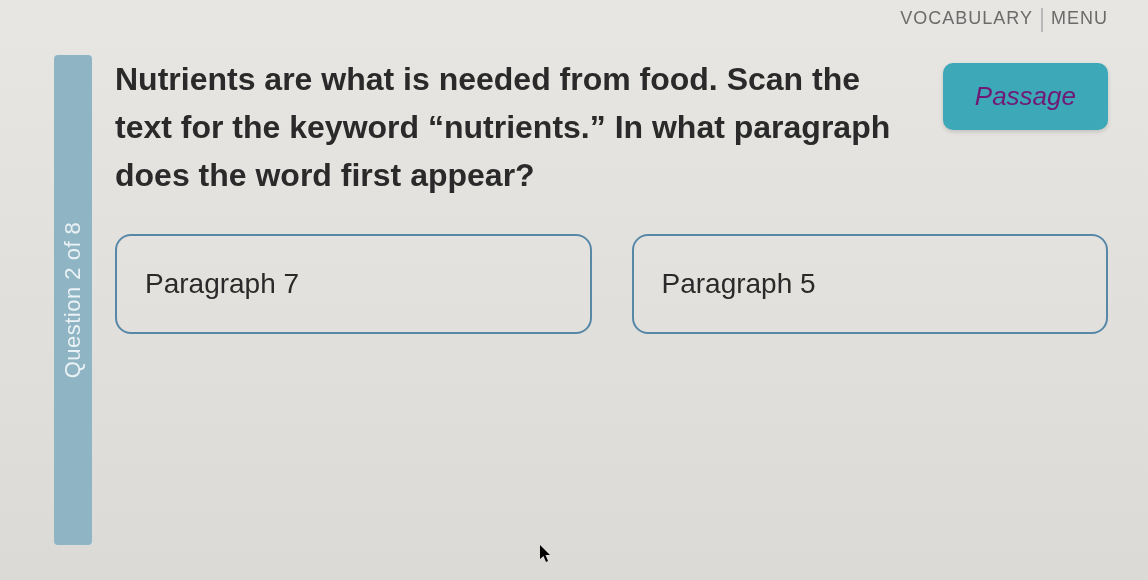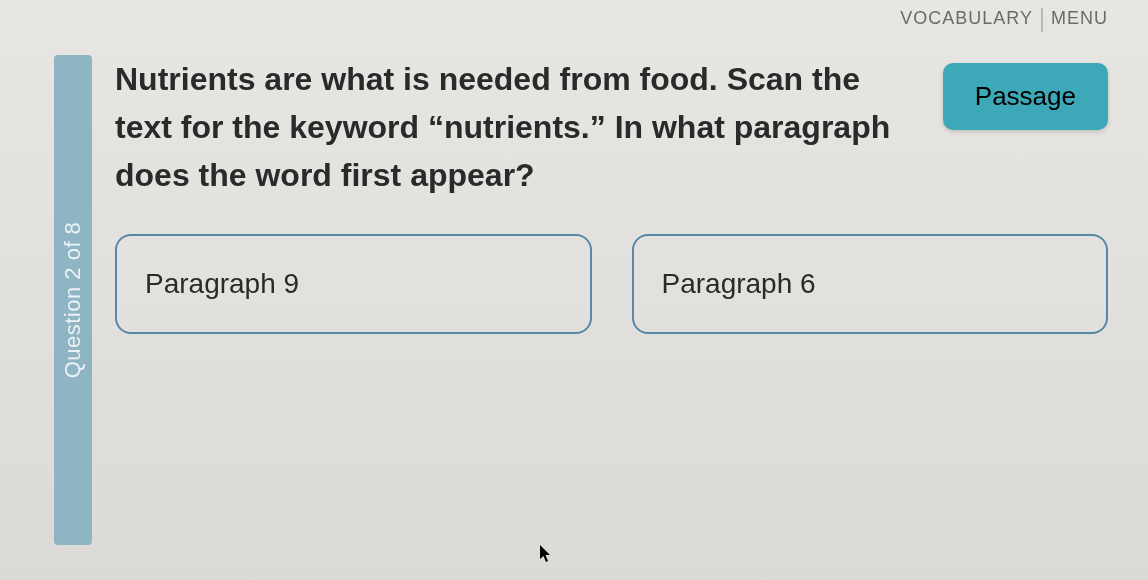--- a/index.html
+++ b/index.html
@@ -67,29 +67,30 @@
     }
     .question-text {
       font-size: 32px;
       font-weight: 700;
       color: #2a2a2a;
       line-height: 1.5;
       flex: 1;
     }
     .passage-button {
       background: #3ca8b8;
-      color: #000000;
+      color: #701a75;
       font-size: 26px;
       font-weight: 400;
       padding: 18px 32px;
       border-radius: 10px;
       cursor: pointer;
       box-shadow: 0 2px 4px rgba(0,0,0,0.15);
       margin-top: 8px;
       white-space: nowrap;
+      font-style: italic;
     }
     .answers-grid {
       display: grid;
       grid-template-columns: 1fr 1fr;
       gap: 24px 40px;
       margin-top: 10px;
     }
     .answer-option {
       border: 2px solid #5888a8;
       border-radius: 16px;
@@ -124,24 +125,24 @@
 </div>
 
 <div class="main-content">
   <div class="question-header">
     <div class="question-text">Nutrients are what is needed from food. Scan the text for the keyword “nutrients.” In what paragraph does the word first appear?</div>
     <div class="passage-button">Passage</div>
   </div>
 
   <div class="answers-grid">
     <div class="answer-option">
-      <span>Paragraph 9</span>
+      <span>Paragraph 7</span>
     </div>
     <div class="answer-option">
-      <span>Paragraph 6</span>
+      <span>Paragraph 5</span>
     </div>
   </div>
 </div>
 
 <div class="cursor">
   <svg width="14" height="18" viewBox="0 0 14 18">
     <path d="M0 0 L0 14 L3.5 11 L6 17 L8 16 L5.5 10 L10 10 Z" fill="#000"></path>
   </svg>
 </div>
 

